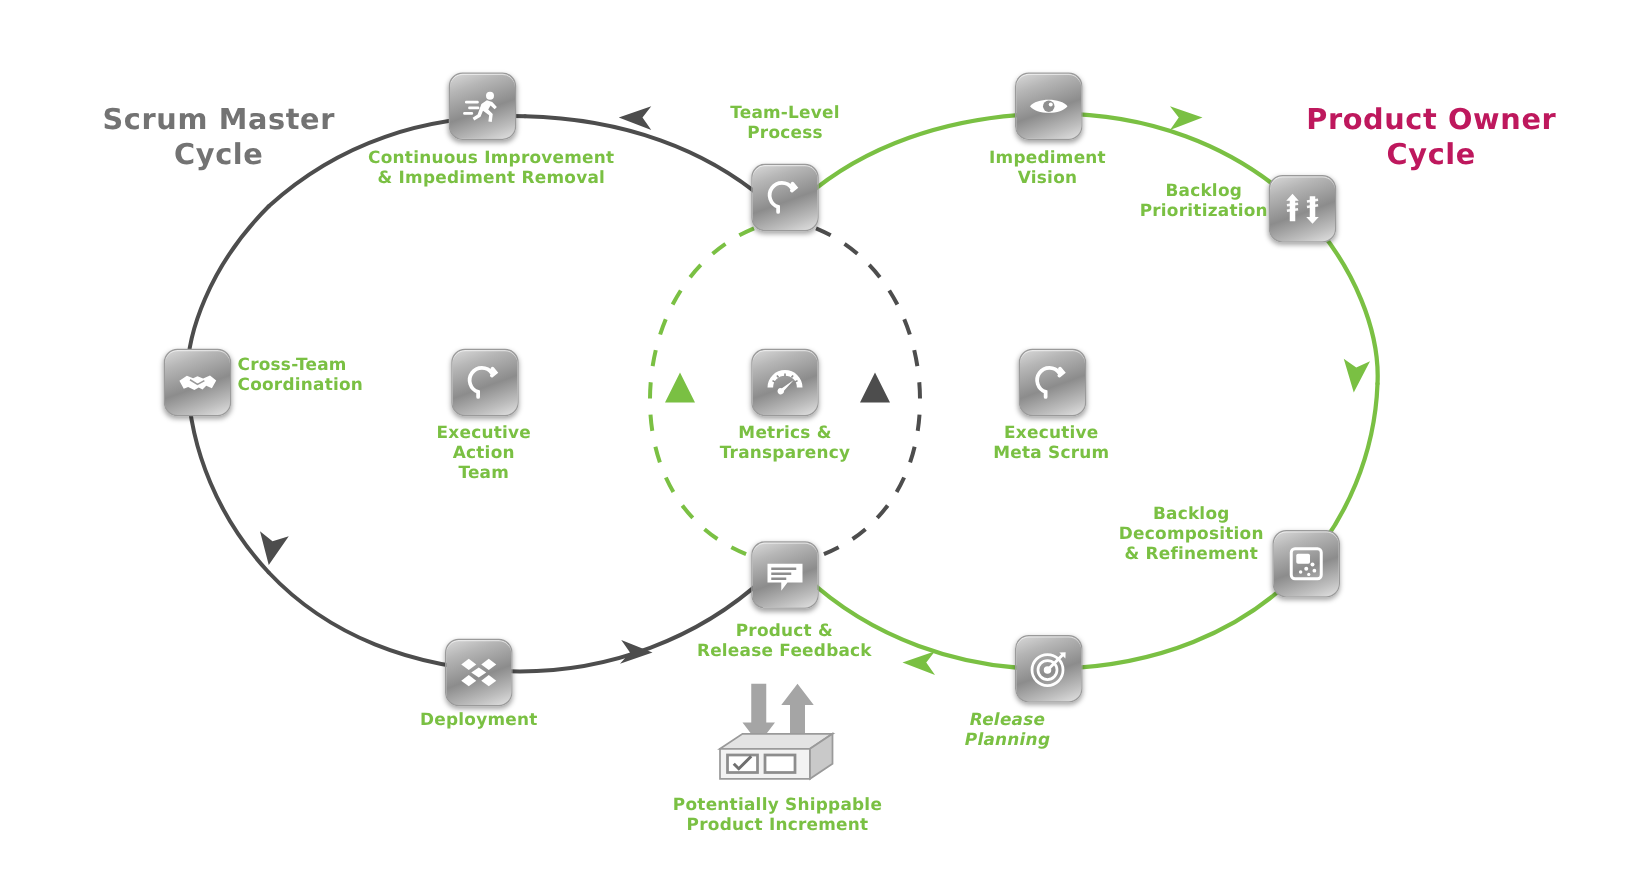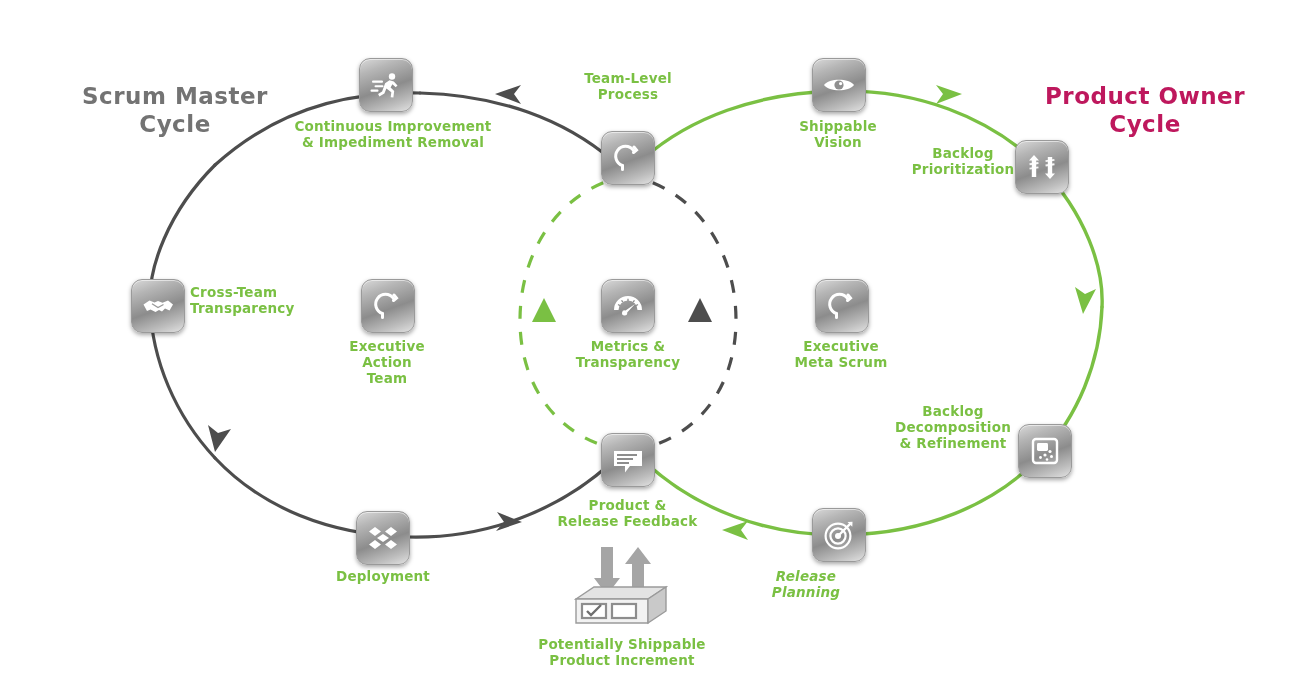--- a/index.html
+++ b/index.html
@@ -110,21 +110,21 @@
     <div class="chip">
       <svg width="34" height="34" viewBox="0 0 34 34">
         <g fill="#fff">
           <path d="M2.5 15.5 L8.5 11.5 L13.5 13.5 L17 12 L21.5 13.8 L27 11.4 L32 15.4 L28.5 21.5 L24 19.5 L21 22.5 L18 21 L14.5 23 L9.5 20.5 L6 22 Z"></path>
           <path d="M11 14.8 L17 18.5 L22.5 15.5" fill="none" stroke="#9a9a9a" stroke-width="1.3"></path>
         </g>
       </svg>
     </div>
   </div>
   <div class="lbl" style="left:190px;top:284px;width:160px;text-align:left;">Cross-Team
-Transparency</div>
+Coordination</div>
 
   <div class="node" style="left:356px;top:511px;">
     <div class="chip">
       <svg width="34" height="34" viewBox="0 0 34 34">
         <g fill="#fff">
           <path d="M9 6 L3 10.5 L9 15 L15 10.5 Z"></path>
           <path d="M25 6 L19 10.5 L25 15 L31 10.5 Z"></path>
           <path d="M9 19 L3 23.5 L9 28 L15 23.5 Z"></path>
           <path d="M25 19 L19 23.5 L25 28 L31 23.5 Z"></path>
           <path d="M17 13 L11 17 L17 21 L23 17 Z"></path>
@@ -138,21 +138,21 @@
     <div class="chip">
       <svg width="34" height="34" viewBox="0 0 34 34">
         <g fill="#fff">
           <path d="M2 17 C7 10 27 10 32 17 C27 24 7 24 2 17 Z"></path>
           <circle cx="17" cy="17" r="4.6" fill="#8f8f8f"></circle>
           <circle cx="18.6" cy="15.6" r="1.6" fill="#fff"></circle>
         </g>
       </svg>
     </div>
   </div>
-  <div class="lbl" style="left:778px;top:118px;width:120px;">Shippable
+  <div class="lbl" style="left:778px;top:118px;width:120px;">Impediment
 Vision</div>
 
   <div class="node" style="left:1015px;top:140px;">
     <div class="chip">
       <svg width="34" height="34" viewBox="0 0 34 34">
         <g fill="#fff">
           <path d="M9 5 L14 10.5 L11.2 10.5 L11.2 27 L6.8 27 L6.8 10.5 L4 10.5 Z"></path>
           <path d="M25 29 L20 23.5 L22.8 23.5 L22.8 7 L27.2 7 L27.2 23.5 L30 23.5 Z"></path>
         </g>
         <g fill="#fff" opacity=".92">
@@ -205,21 +205,21 @@
   <div class="node" style="left:601px;top:131px;">
     <div class="chip">
       <svg width="34" height="34" viewBox="0 0 34 34">
         <g fill="none" stroke="#fff" stroke-width="3" stroke-linecap="round">
           <path d="M22.5 9.5 A9.8 9.8 0 1 0 11.5 24.5 L11.5 28.5"></path>
           <path d="M23 6 L25.5 9 L22.5 11.5"></path>
         </g>
       </svg>
     </div>
   </div>
-  <div class="lbl" style="left:566px;top:70px;width:124px;">Team-Level
+  <div class="lbl" style="left:566px;top:82px;width:124px;">Team-Level
 Process</div>
 
   <div class="node" style="left:601px;top:433px;">
     <div class="chip">
       <svg width="34" height="34" viewBox="0 0 34 34">
         <path d="M3 8 H31 V23 H19 L14 29.5 L14 23 H3 Z" fill="#fff"></path>
         <g fill="#8d8d8d">
           <rect x="6" y="11" width="20" height="2"></rect>
           <rect x="6" y="15" width="16" height="2"></rect>
           <rect x="6" y="19" width="12" height="2"></rect>

